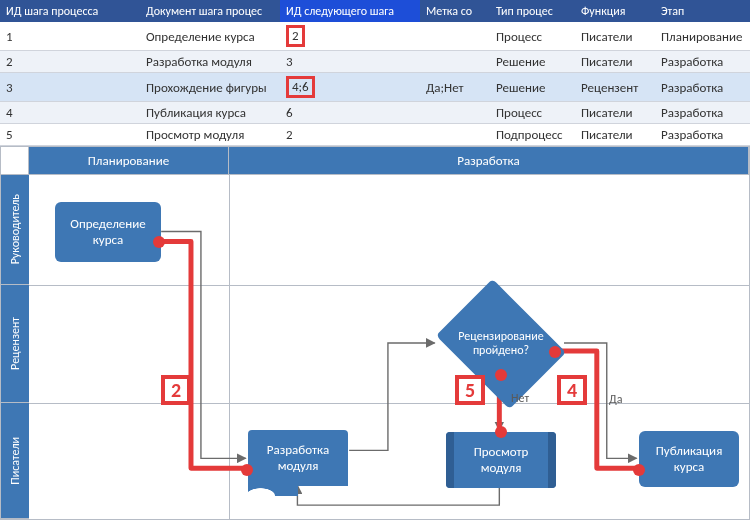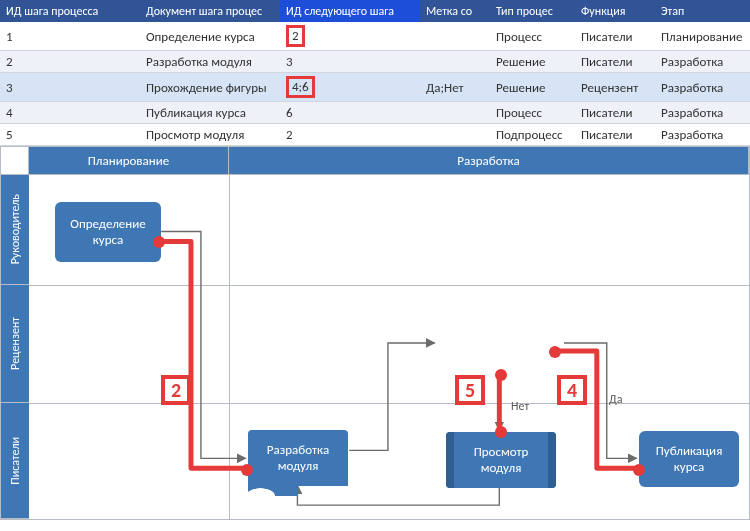--- a/index.html
+++ b/index.html
@@ -170,30 +170,34 @@
   </svg>
 
   <div class="shape process" style="left:54px; top:55px;">
     <span>Определение курса</span>
   </div>
 
   <div class="shape document" style="left:247px; top:283px;">
     <span>Разработка модуля</span>
   </div>
 
+  <div class="decision-wrap" style="left:435px; top:153px;">
+    <div class="decision-bg"></div>
+    <div class="decision-txt">Рецензирование пройдено?</div>
+  </div>
 
   <div class="shape subproc" style="left:445px; top:285px;">
     <span>Просмотр модуля</span>
   </div>
 
   <div class="shape process" style="left:638px; top:284px; width:100px; height:56px;">
     <span>Публикация курса</span>
   </div>
 
-  <div class="edge-label" style="left:510px; top:252px;">Нет</div>
+  <div class="edge-label" style="left:510px; top:244px;">Нет</div>
   <div class="edge-label" style="left:608px; top:245px;">Да</div>
 
   <div class="red-dot" style="left:152px; top:89px;"></div>
   <div class="red-dot" style="left:240px; top:317px;"></div>
   <div class="red-dot" style="left:494px; top:222px;"></div>
   <div class="red-dot" style="left:494px; top:279px;"></div>
   <div class="red-dot" style="left:548px; top:199px;"></div>
   <div class="red-dot" style="left:632px; top:317px;"></div>
 
   <div class="ann" style="left:160px; top:228px;">2</div>

